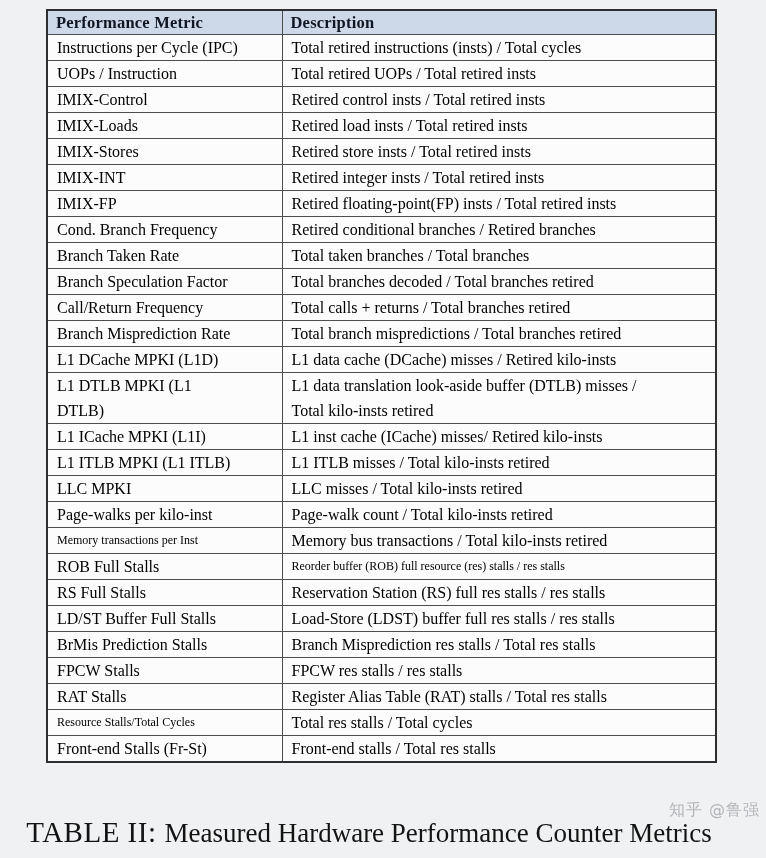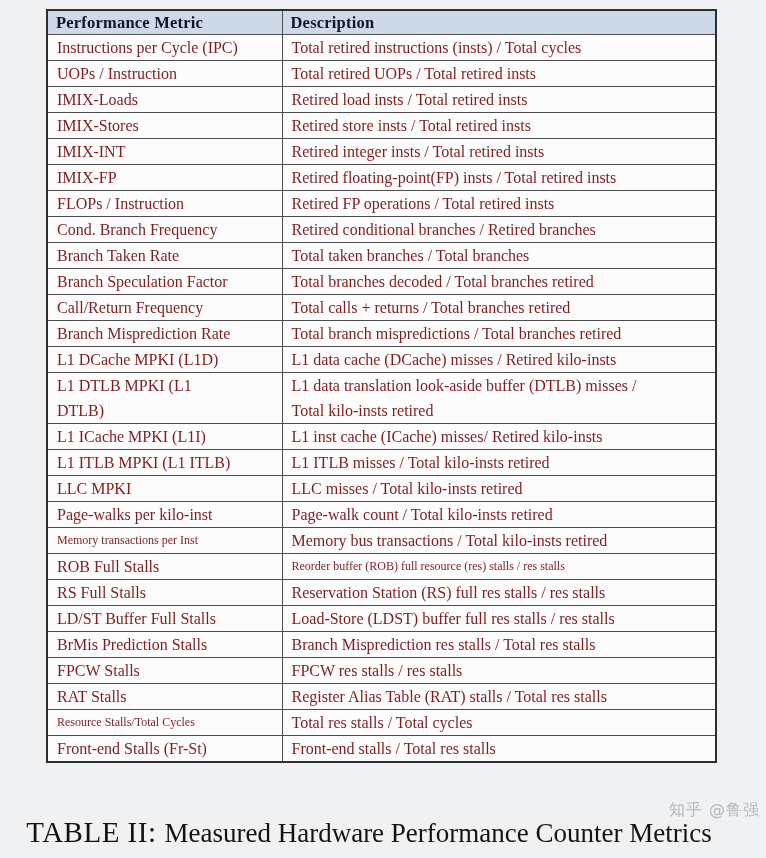--- a/index.html
+++ b/index.html
@@ -40,21 +40,21 @@
     background: #cdd9e8;
     font-size: 16.5px;
     font-weight: bold;
     color: #101623;
     height: 23px;
     padding: 0 8px;
     letter-spacing: 0.2px;
   }
   td {
     font-size: 16px;
-    color: #7f1d1d;
+    color: #000000;
     height: 25px;
     line-height: 25px;
     padding: 0 7px 0 9px;
     white-space: pre-line;
   }
   td.small {
     font-size: 12px;
   }
   .caption {
     position: absolute;
@@ -103,20 +103,24 @@
     <tr>
       <td>Instructions per Cycle (IPC)</td>
       <td>Total retired instructions (insts) / Total cycles</td>
     </tr>
 
     <tr>
       <td>UOPs / Instruction</td>
       <td>Total retired UOPs / Total retired insts</td>
     </tr>
 
+    <tr>
+      <td>IMIX-Control</td>
+      <td>Retired control insts / Total retired insts</td>
+    </tr>
 
     <tr>
       <td>IMIX-Loads</td>
       <td>Retired load insts / Total retired insts</td>
     </tr>
 
     <tr>
       <td>IMIX-Stores</td>
       <td>Retired store insts / Total retired insts</td>
     </tr>
@@ -125,24 +129,20 @@
       <td>IMIX-INT</td>
       <td>Retired integer insts / Total retired insts</td>
     </tr>
 
     <tr>
       <td>IMIX-FP</td>
       <td>Retired floating-point(FP) insts / Total retired insts</td>
     </tr>
 
 
-    <tr>
-      <td>FLOPs / Instruction</td>
-      <td>Retired FP operations / Total retired insts</td>
-    </tr>
 
     <tr>
       <td>Cond. Branch Frequency</td>
       <td>Retired conditional branches / Retired branches</td>
     </tr>
 
     <tr>
       <td>Branch Taken Rate</td>
       <td>Total taken branches / Total branches</td>
     </tr>

